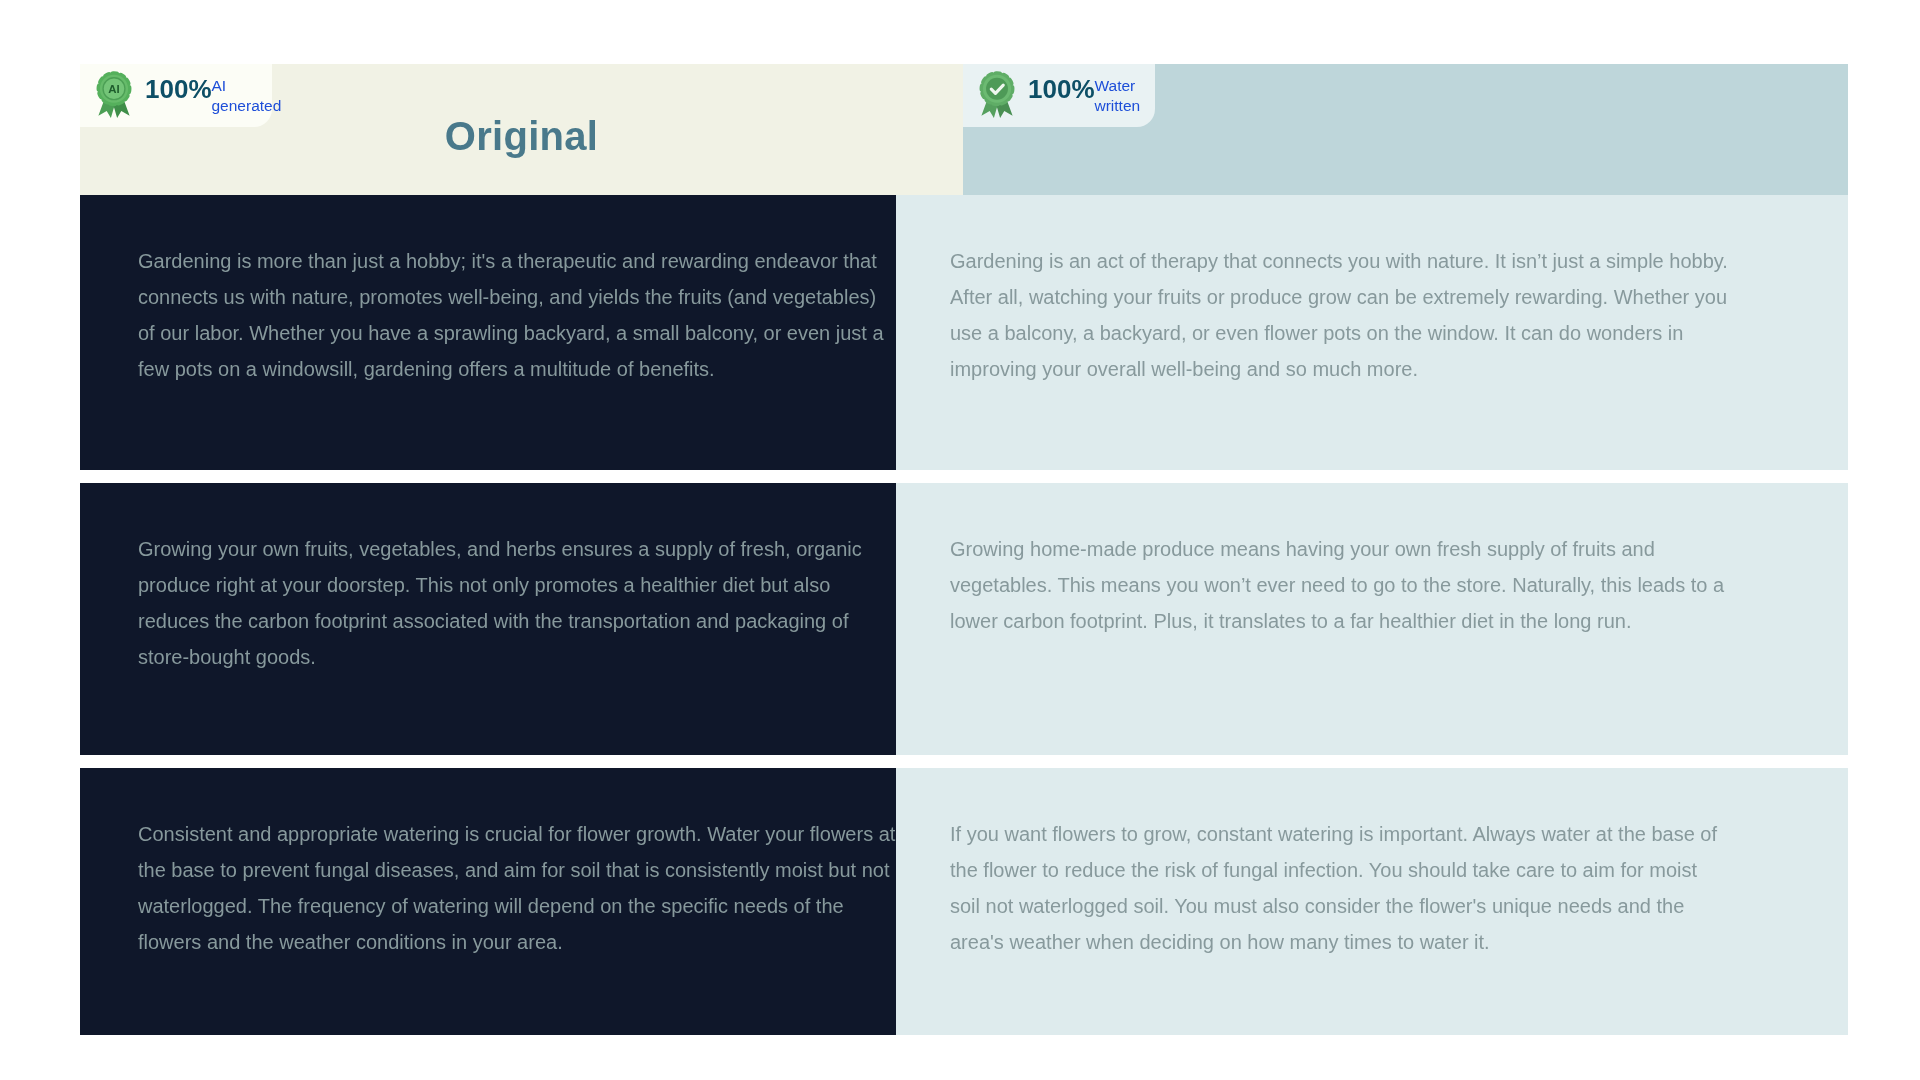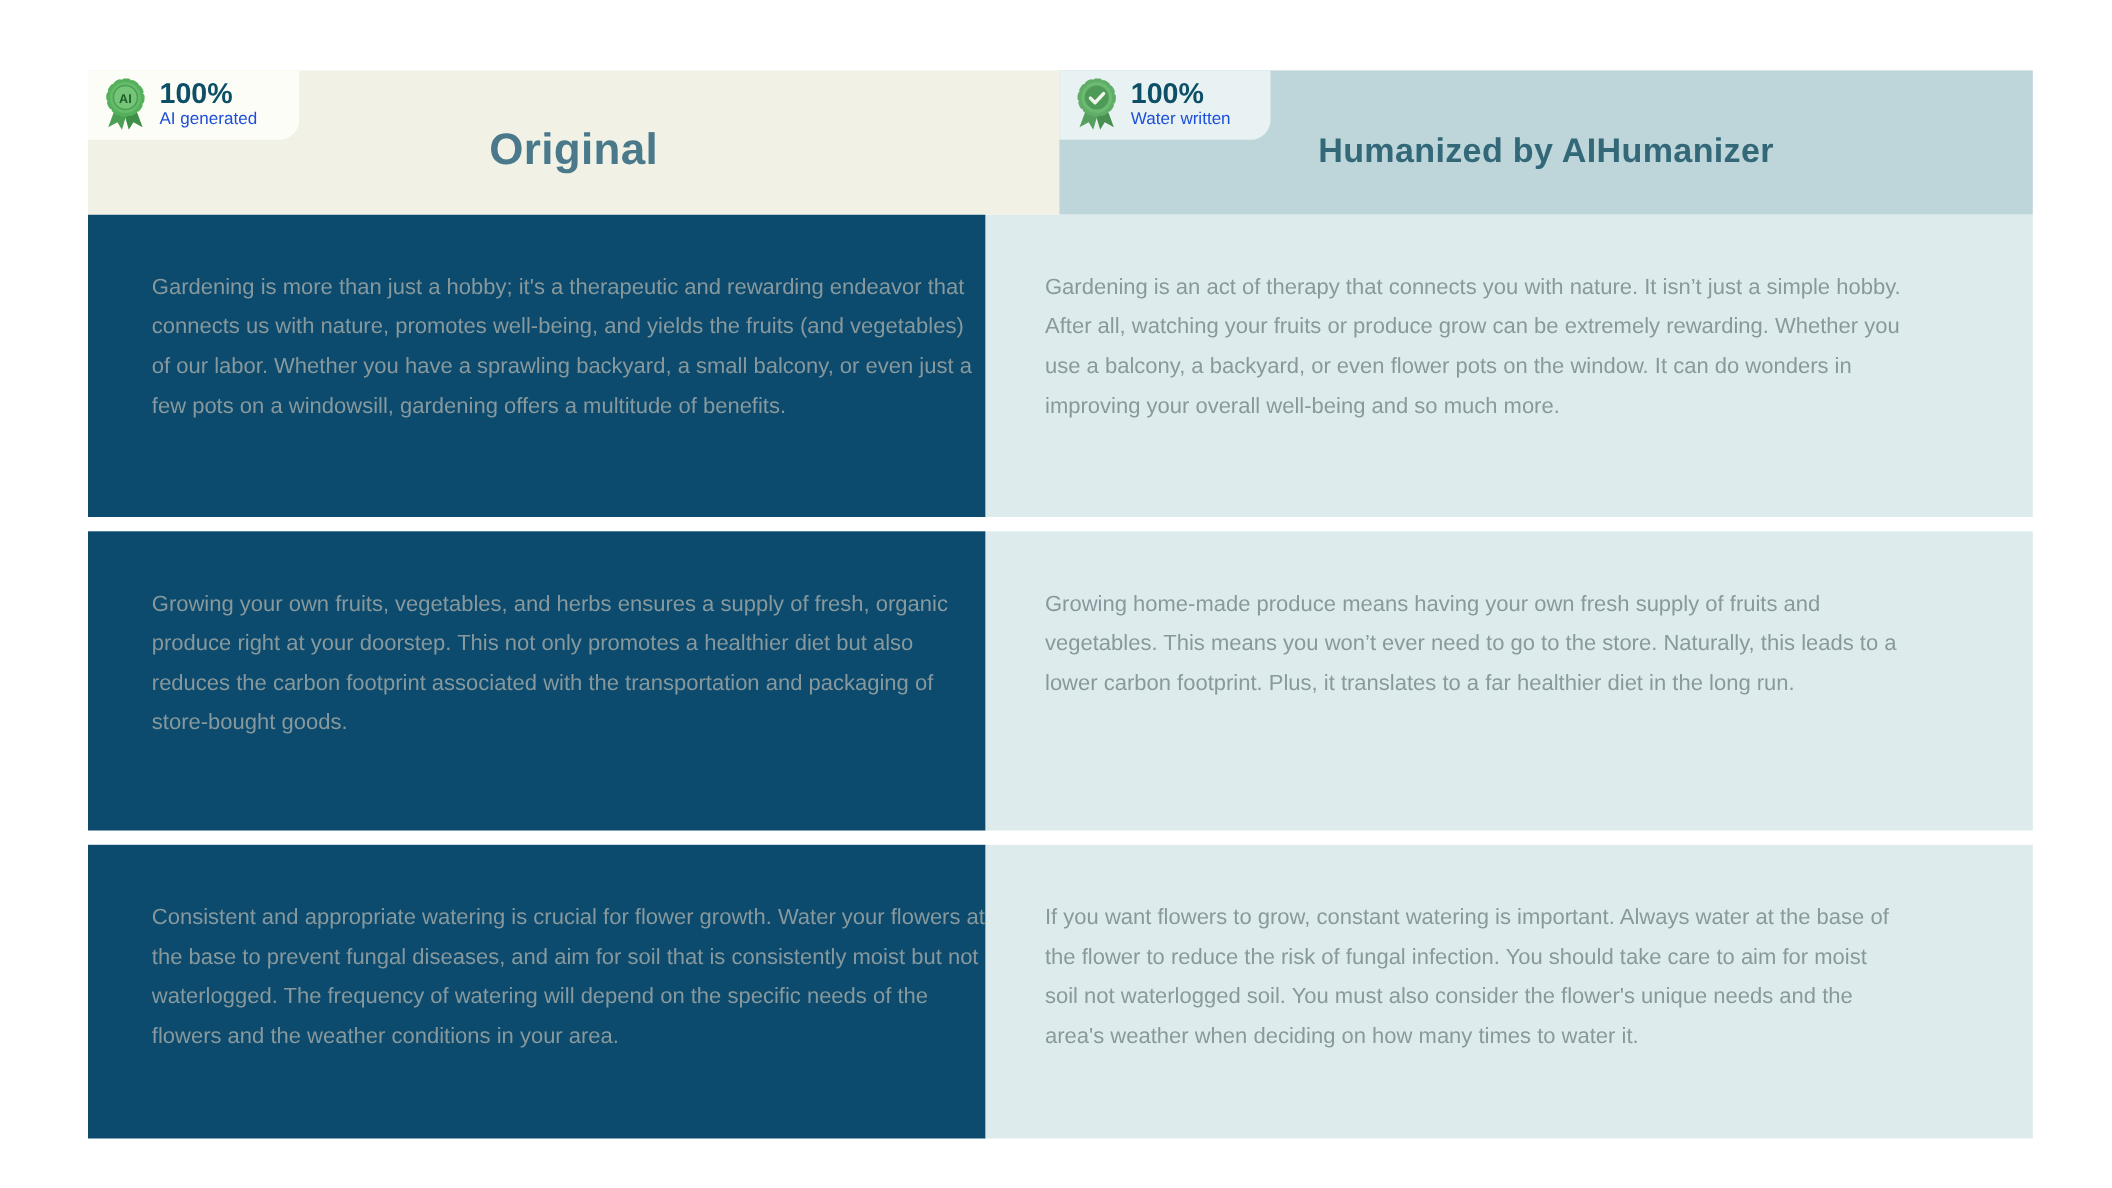--- a/index.html
+++ b/index.html
@@ -52,21 +52,21 @@
     height: 63px;
     border-radius: 0 0 18px 0;
     display: flex;
     align-items: center;
     gap: 10px;
     padding-left: 13px;
     box-sizing: border-box;
   }
   .badge-left  { background: #fcfdf6; }
   .badge-right { background: #e9f2f3; }
-  .badge-texts { display: flex; flex-direction: column; }
+  .badge-texts { display: flex; }
   .badge-val {
     color: #0d4f66;
     font-size: 26px;
     font-weight: bold;
     line-height: 1.05;
   }
   .badge-lbl {
     color: #1d4ed8;
     font-size: 15.5px;
     line-height: 1.25;
@@ -77,21 +77,21 @@
   .row + .row { margin-top: 13px; }
   .row1 { height: 275px; }
   .row2 { height: 272px; }
   .row3 { height: 267px; }
   .cell {
     box-sizing: border-box;
     padding-top: 48px;
   }
   .cell-left {
     width: 883px;
-    background: #0c4a6e;
+    background: #0f172a;
     padding-left: 58px;
   }
   .cell-right {
     width: 1064px;
     background: #deebed;
     padding-left: 54px;
   }
   .cell p {
     margin: 0;
     font-size: 20px;
@@ -134,21 +134,20 @@
           <circle cx="20" cy="17" r="14" fill="none" stroke="#5fad66" stroke-width="5.5" stroke-dasharray="3 4.2" stroke-linecap="round"></circle>
           <circle cx="20" cy="17" r="13.5" fill="#6cba72"></circle>
           <circle cx="20" cy="17" r="10.5" fill="#4e9a57"></circle>
           <path d="M14.5 17.5 L18.5 21.5 L26 13.5" fill="none" stroke="#eef6ee" stroke-width="3" stroke-linecap="round" stroke-linejoin="round"></path>
         </svg>
         <div class="badge-texts">
           <span class="badge-val">100%</span>
           <span class="badge-lbl">Water written</span>
         </div>
       </div>
-      <div class="title-right">Humanized by AIHumanizer</div>
     </div>
 
   </div>
 
   <div class="row row1">
     <div class="cell cell-left">
       <p>Gardening is more than just a hobby; it's a therapeutic and rewarding endeavor that connects us with nature, promotes well-being, and yields the fruits (and vegetables) of our labor. Whether you have a sprawling backyard, a small balcony, or even just a few pots on a windowsill, gardening offers a multitude of benefits.</p>
     </div>
     <div class="cell cell-right">
       <p>Gardening is an act of therapy that connects you with nature. It isn’t just a simple hobby. After all, watching your fruits or produce grow can be extremely rewarding. Whether you use a balcony, a backyard, or even flower pots on the window. It can do wonders in improving your overall well-being and so much more.</p>

